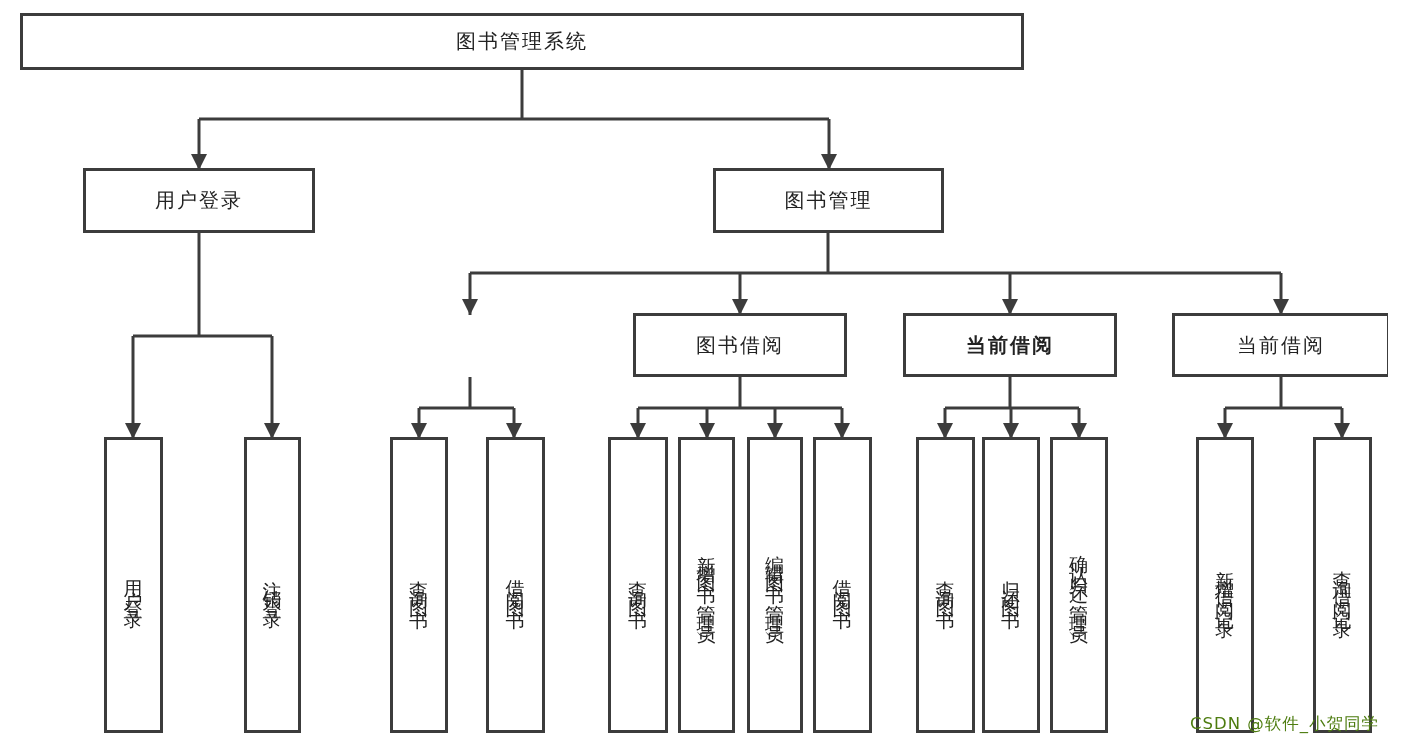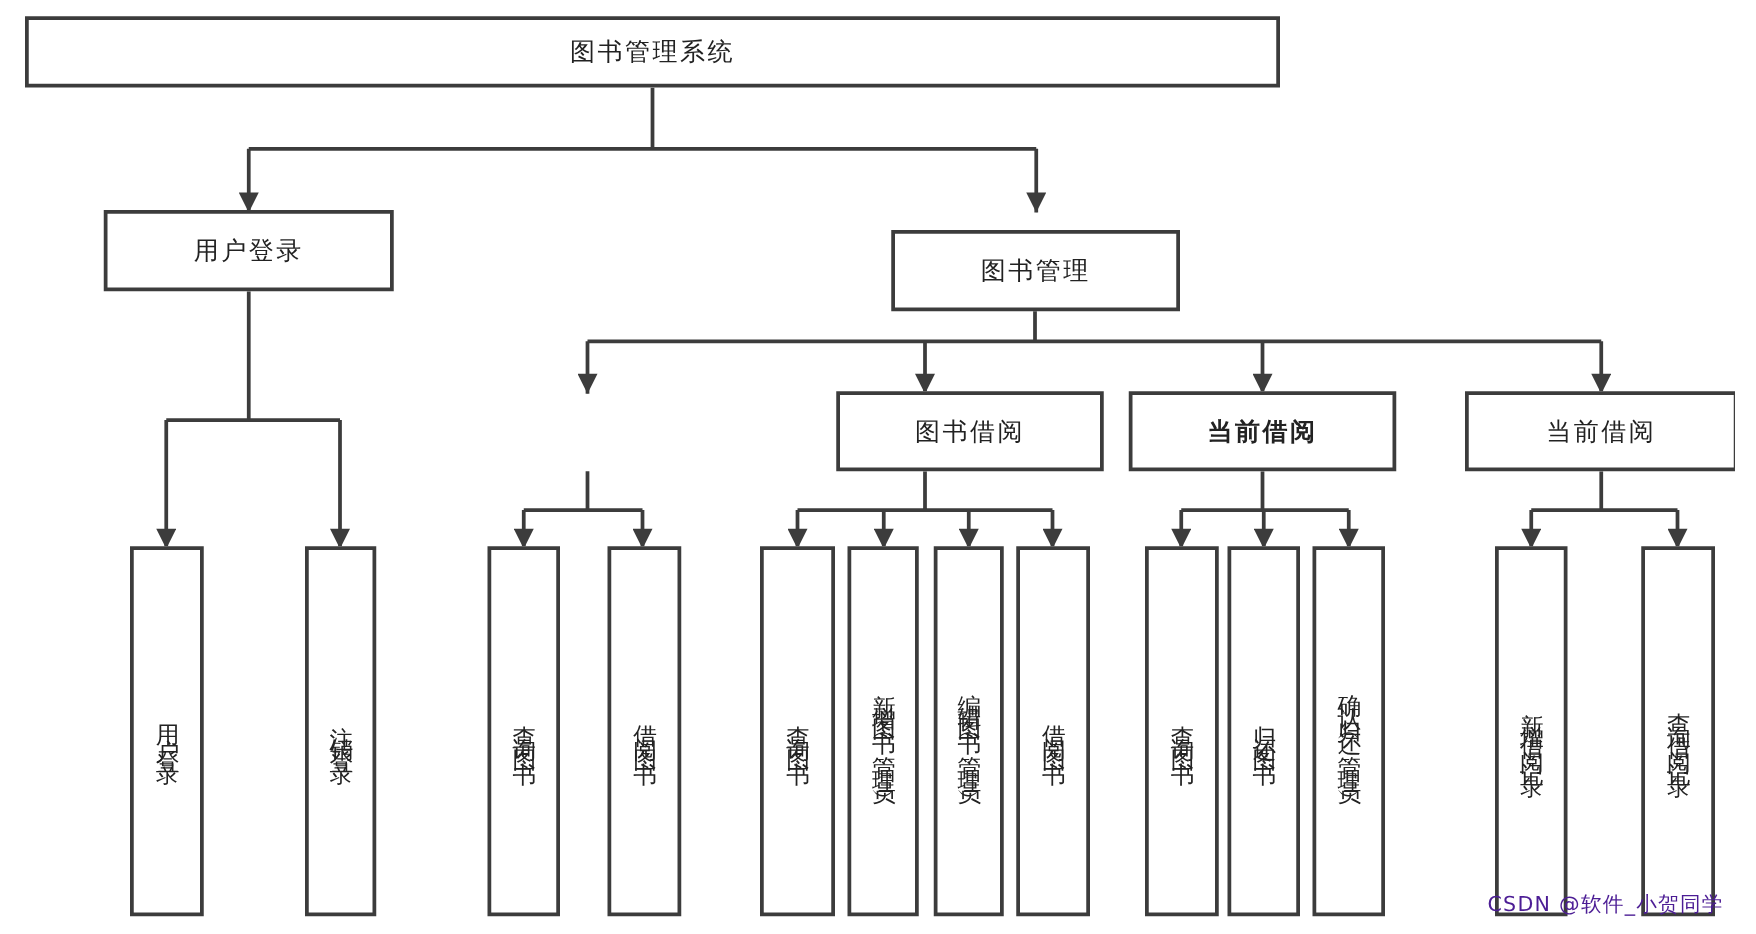--- a/index.html
+++ b/index.html
@@ -36,21 +36,21 @@
     line-height: 1;
     letter-spacing: 10px;
     white-space: nowrap;
   }
   #watermark {
     position: absolute;
     right: 9px;
     top: 713px;
     z-index: 2;
     font-size: 16.5px;
-    color: #4c1d95;
+    color: #4d7c0f;
     letter-spacing: 1px;
     white-space: nowrap;
     margin-left: 22px;
   }
   .cline { stroke: #3c3c3c; stroke-width: 3; fill: none; }
 </style>
 </head>
 <body>
 
 <div id="canvas">
@@ -110,25 +110,25 @@
     </g>
   </svg>
 
   <div class="box h-box" style="left:20px; top:13px; width:1004px; height:57px;">
     <span>图书管理系统</span>
   </div>
 
   <div class="box h-box" style="left:83px; top:168px; width:232px; height:65px;">
     <span>用户登录</span>
   </div>
-  <div class="box h-box" style="left:713px; top:184px; width:231px; height:65px;">
+  <div class="box h-box" style="left:713px; top:168px; width:231px; height:65px;">
     <span>图书管理</span>
   </div>
 
-  <div class="box h-box" style="left:633px; top:313px; width:214px; height:64px;margin-left:36px;">
+  <div class="box h-box" style="left:633px; top:313px; width:214px; height:64px;">
     <span>图书借阅</span>
   </div>
   <div class="box h-box" style="left:903px; top:313px; width:214px; height:64px;font-weight:bold;">
     <span>当前借阅</span>
   </div>
   <div class="box h-box" style="left:1172px; top:313px; width:218px; height:64px;">
     <span>当前借阅</span>
   </div>
 
   <div class="box v-box" style="left:104px; top:437px; width:59px; height:296px;">

